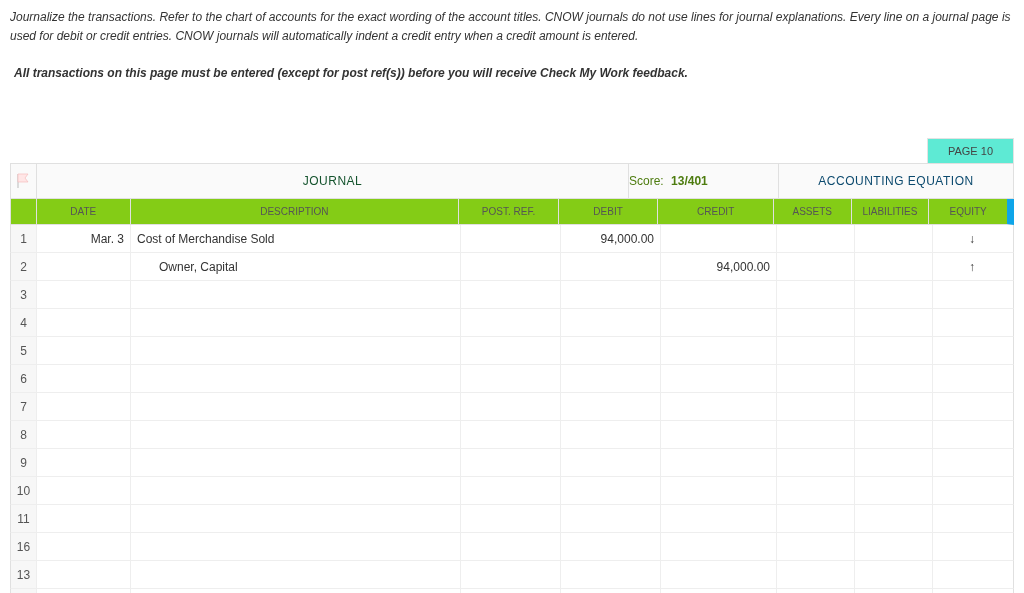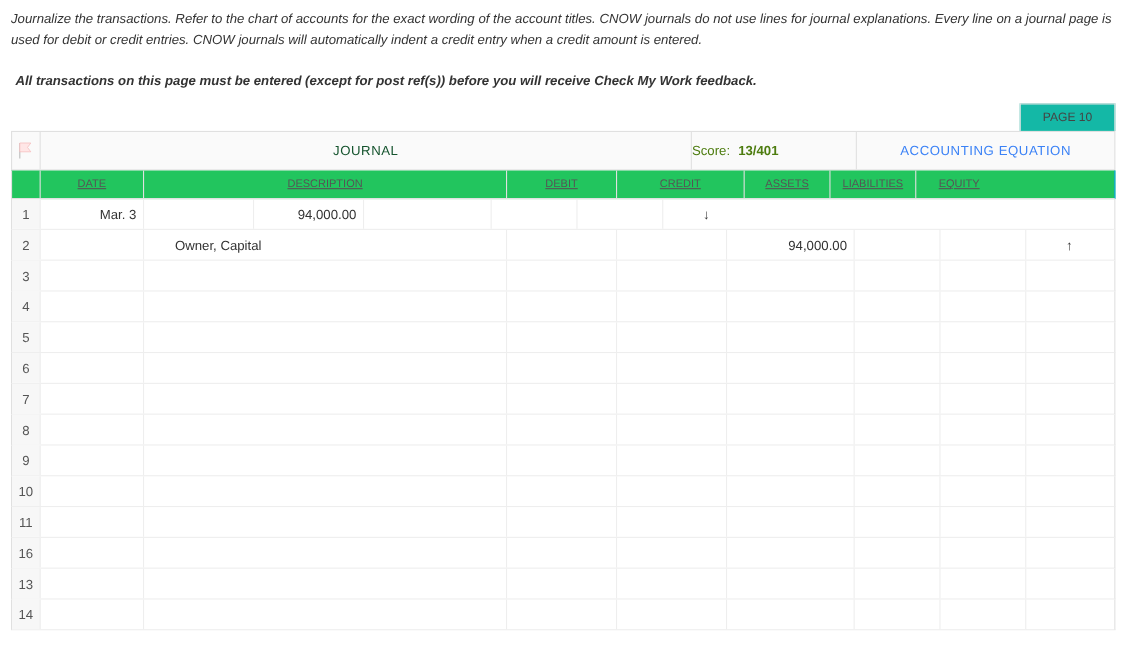--- a/index.html
+++ b/index.html
@@ -21,26 +21,27 @@
     font-weight: bold;
     font-size: 12px;
     margin: 8px 0 14px 4px;
   }
   .page-bar {
     text-align: right;
     margin-bottom: 0;
   }
   .page-box {
     display: inline-block;
-    background: #14b8a6;
+    background: #5eead4;
     border: 1px solid #e3e3e3;
     border-bottom: none;
     padding: 6px 20px;
     font-size: 11px;
     color: #444;
+    margin-top: 44px;
   }
   .header-row {
     display: flex;
     align-items: stretch;
     border: 1px solid #e0e0e0;
     background: #fafafa;
   }
   .flag {
     width: 26px;
     display: flex;
@@ -65,31 +66,30 @@
     font-size: 12px;
     border-right: 1px solid #e0e0e0;
     color: #4d7c0f;
   }
   .eq-title {
     width: 234px;
     text-align: center;
     padding: 10px 0;
     font-size: 12px;
     letter-spacing: 0.5px;
-    color: #3b82f6;
+    color: #0c4a6e;
   }
   .col-headers {
     display: flex;
-    background: #22c55e;
+    background: #84cc16;
     border-left: 1px solid #e0e0e0;
-    border-right: 1px solid #0ea5e9;
+    border-right: 7px solid #0ea5e9;
     border-bottom: 1px solid #e0e0e0;
     font-size: 10px;
     color: #555;
-    text-decoration: underline;
   }
   .col-headers > div {
     padding: 7px 0;
     text-align: center;
     border-right: 1px solid #e0e0e0;
   }
   .col-headers > div:last-child { border-right: none; }
   .c-rownum { width: 26px; }
   .c-date { width: 94px; }
   .c-desc { width: 330px; }
@@ -156,31 +156,33 @@
     <span>Score:</span>
     <b style="margin-left:4px;">13/401</b>
   </div>
   <div class="eq-title">ACCOUNTING EQUATION</div>
 </div>
 
 <div class="col-headers">
   <div class="c-rownum"></div>
   <div class="c-date">DATE</div>
   <div class="c-desc">DESCRIPTION</div>
+  <div class="c-postref">POST. REF.</div>
   <div class="c-debit">DEBIT</div>
   <div class="c-credit">CREDIT</div>
   <div class="c-assets">ASSETS</div>
   <div class="c-liab">LIABILITIES</div>
   <div class="c-equity">EQUITY</div>
 </div>
 
 <div id="rows-container">
     <div class="data-row">
       <div class="rownum">1</div>
       <div class="date-cell">Mar. 3</div>
+      <div class="desc-cell">Cost of Merchandise Sold</div>
       <div class="postref-cell"></div>
       <div class="debit-cell">94,000.00</div>
       <div class="credit-cell"></div>
       <div class="assets-cell"></div>
       <div class="liab-cell"></div>
       <div class="equity-cell">↓</div>
     </div>
     <div class="data-row">
       <div class="rownum">2</div>
       <div class="date-cell"></div>

